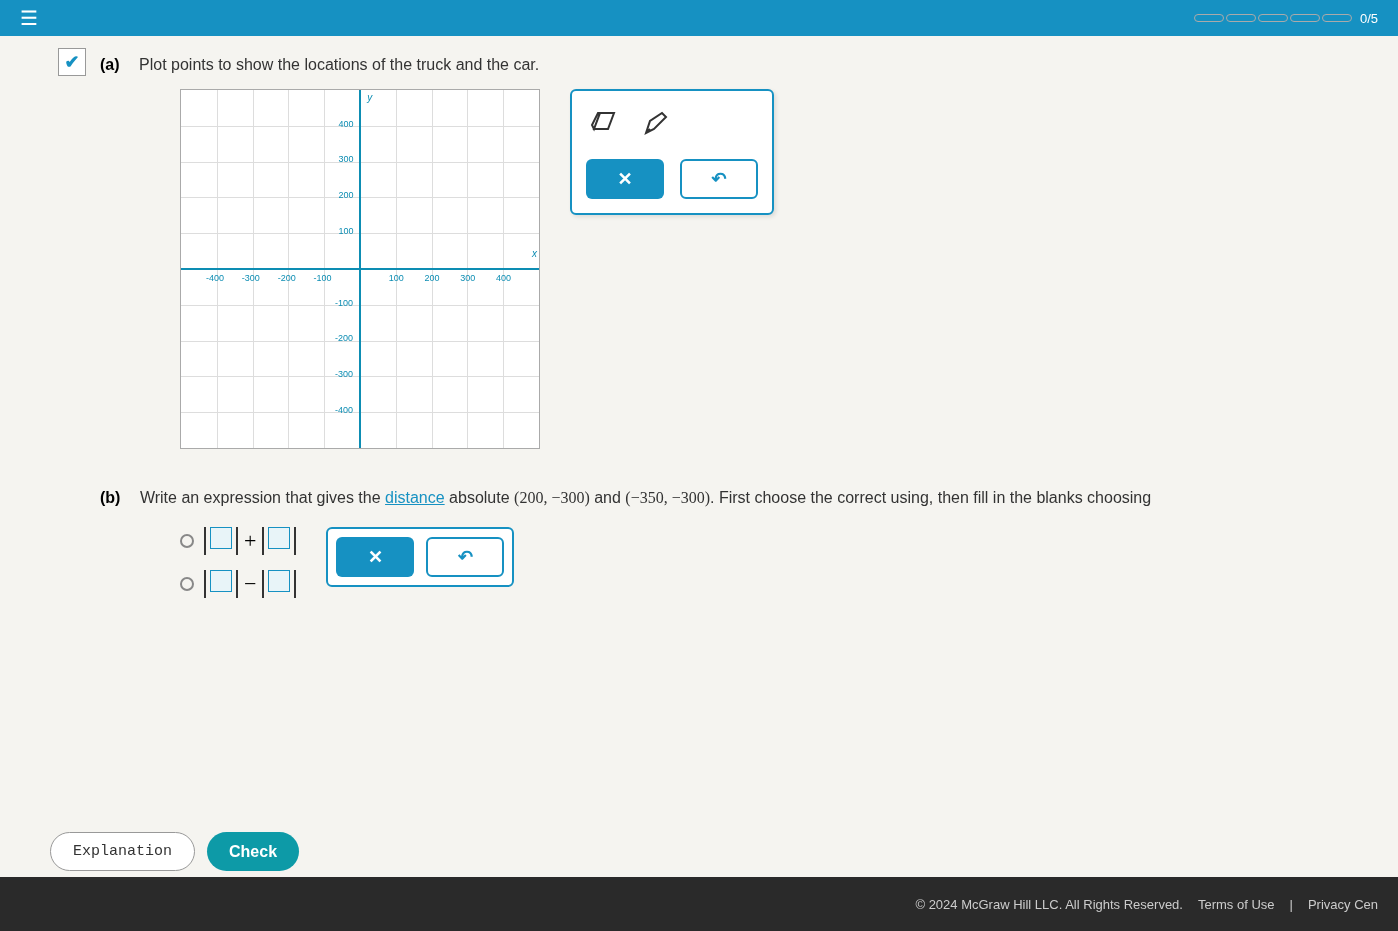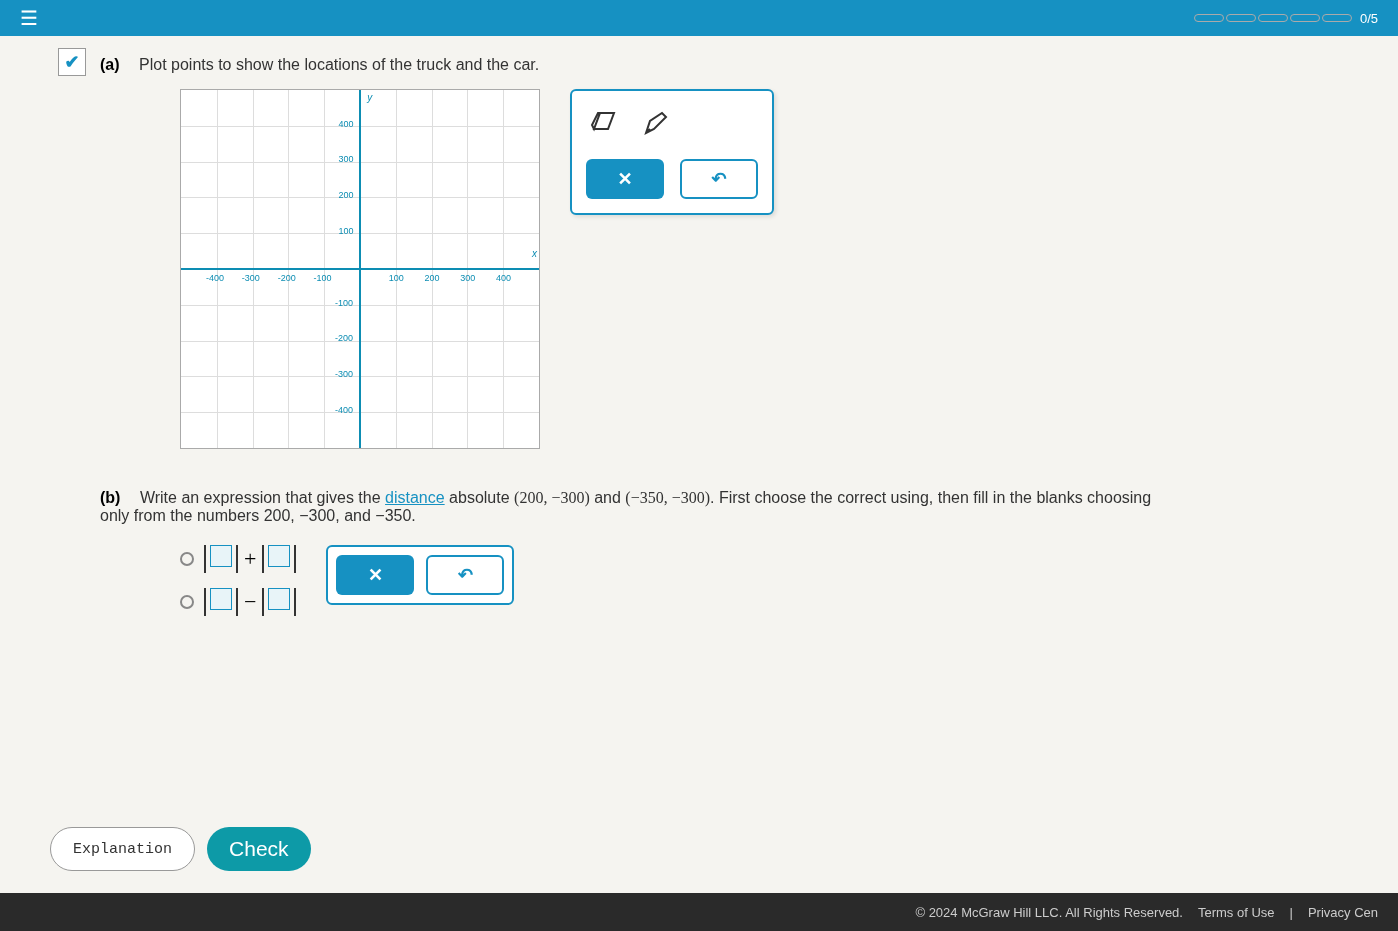--- a/index.html
+++ b/index.html
@@ -47,23 +47,23 @@
     .radio { width: 14px; height: 14px; border: 2px solid #888; border-radius: 50%; cursor: pointer; }
     .abs-box { display: inline-flex; align-items: center; font-size: 22px; font-family: 'Times New Roman', serif; }
     .abs-bar { border-left: 2px solid #333; border-right: 2px solid #333; padding: 0 2px; }
     .blank-box { width: 22px; height: 22px; border: 1px solid #1691c2; background: #e8f4f8; display: inline-block; margin: 0 2px; }
     .op { margin: 0 6px; }
     
     .btn-group { display: flex; gap: 12px; border: 2px solid #1691c2; border-radius: 6px; padding: 8px; background: white; height: fit-content; }
     
     .footer { position: absolute; bottom: 60px; left: 50px; display: flex; gap: 12px; }
     .btn-exp { padding: 10px 22px; border: 1px solid #999; border-radius: 22px; background: white; color: #333; font-size: 15px; cursor: pointer; font-family: Liberation Mono, monospace; }
-    .btn-check { padding: 10px 22px; border: none; border-radius: 22px; background: #0d9aa7; color: white; font-size: 21px; font-weight: normal; cursor: pointer; }
+    .btn-check { padding: 10px 22px; border: none; border-radius: 22px; background: #0d9aa7; color: white; font-size: 16px; font-weight: bold; cursor: pointer; }
     
-    .bottom-bar { position: absolute; bottom: 0; width: 100%; height: 38px; background: #2a2a2a; color: #ccc; display: flex; align-items: center; justify-content: flex-end; padding: 0 20px; font-size: 13px; gap: 15px; }
+    .bottom-bar { position: absolute; bottom: 0; width: 100%; height: 54px; background: #2a2a2a; color: #ccc; display: flex; align-items: center; justify-content: flex-end; padding: 0 20px; font-size: 13px; gap: 15px; }
     .bottom-link { color: #ccc; }
   </style>
 </head>
 <body>
 
 <div class="header">
   <span class="hamburger">☰</span>
   <div class="progress">
     <div class="progress-bar">
       <div class="progress-seg"></div>
@@ -146,21 +146,20 @@
         </div>
       </div>
     </div>
   </div>
 
   <div class="part">
     <span class="part-label">(b)</span>
     <span class="part-text">
       <span>Write an expression that gives the </span><span class="link-text">distance</span><span> absolute </span><span class="coord">(200, −300)</span><span> and </span><span class="coord">(−350, −300)</span><span>. First choose the correct using, then fill in the blanks choosing</span>
       <br>
-      <span>only from the numbers 200, −300, and −350.</span>
     </span>
     
     <div class="part-b-content">
       <div class="expr-options">
         <div class="expr-row">
           <div class="radio"></div>
           <span class="abs-box">
             <span class="abs-bar"><span class="blank-box"></span></span>
             <span class="op">+</span>
             <span class="abs-bar"><span class="blank-box"></span></span>

